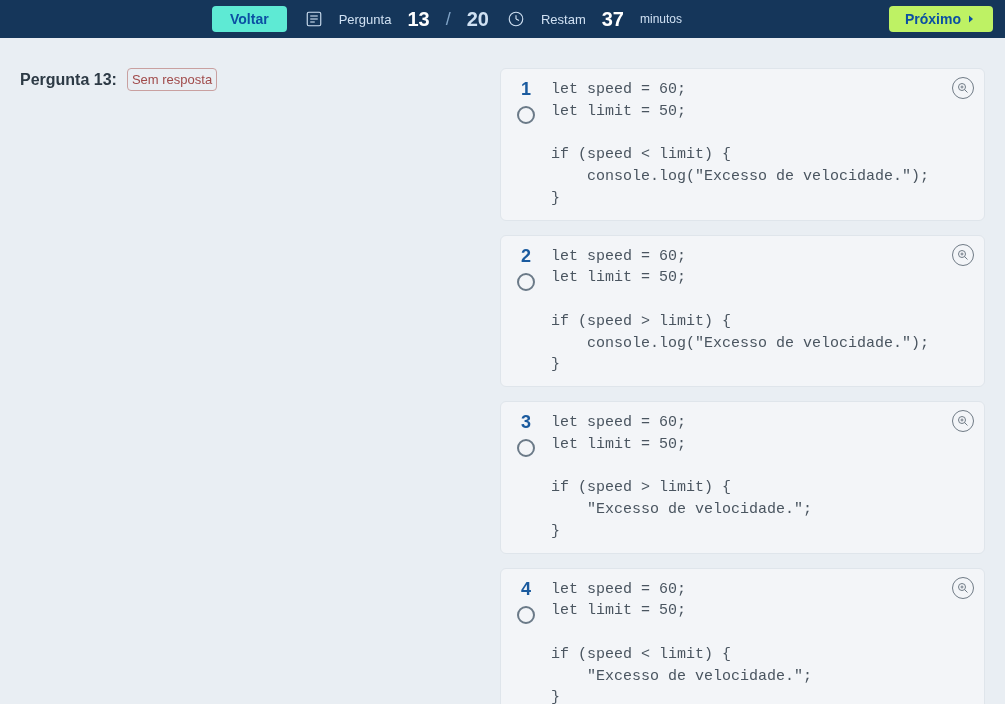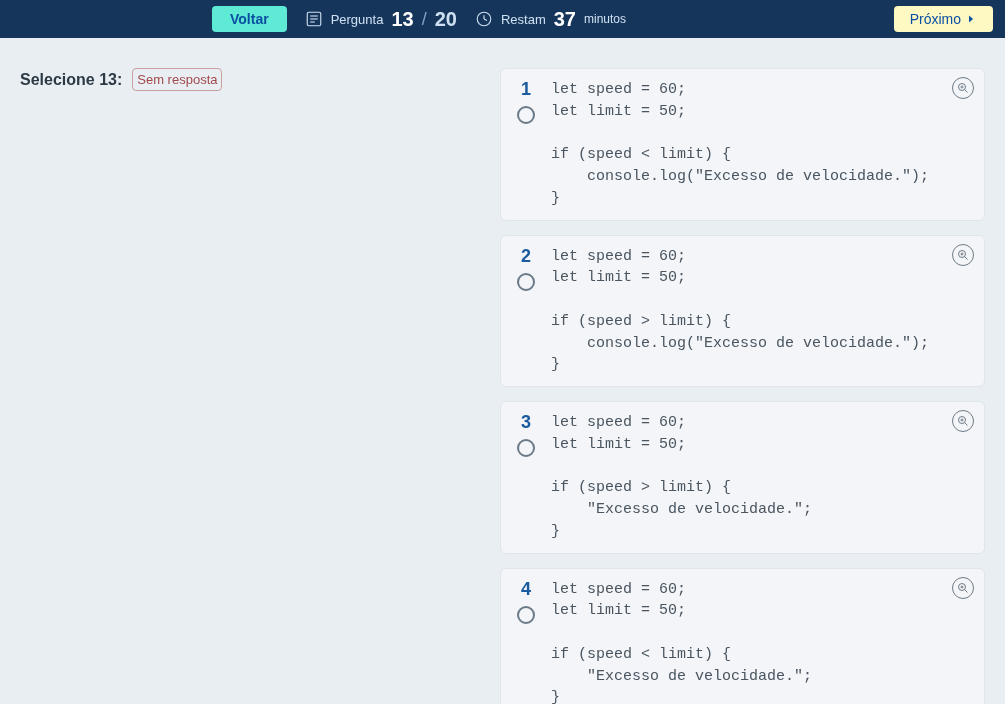--- a/index.html
+++ b/index.html
@@ -24,31 +24,31 @@
   .btn-voltar {
     background: #5eead4;
     color: #0b4fa3;
     font-weight: 700;
     padding: 5px 18px;
     border-radius: 4px;
     font-size: 14px;
     margin-left: 200px;
     border: none;
   }
-  .top-group { display: flex; align-items: center; gap: 8px; }
+  .top-group { display: flex; align-items: center; gap: 16px; }
   .top-icon { width: 18px; height: 18px; stroke: #cfe0f2; fill: none; stroke-width: 1.5; }
   .top-label { color: #cfe0f2; font-size: 13px; }
   .top-num { color: #fff; font-weight: 700; font-size: 20px; }
   .top-sep { color: #7fa3c6; font-size: 18px; }
   .top-total { color: #cfe0f2; font-weight: 700; font-size: 20px; }
   .top-small { color: #cfe0f2; font-size: 12px; }
   .btn-proximo {
-    background: #fef9c3;
+    background: #bef264;
     color: #0b4fa3;
-    font-weight: 400;
+    font-weight: 700;
     padding: 5px 16px;
     border-radius: 4px;
     font-size: 14px;
     margin-left: auto;
     display: flex;
     align-items: center;
     gap: 4px;
     border: none;
   }
   .btn-proximo svg { width: 12px; height: 12px; fill: #0b4fa3; }
@@ -175,21 +175,21 @@
     <span>Próximo</span>
     <svg viewBox="0 0 24 24">
         <path d="M8 5l8 7-8 7z"></path>
       </svg>
   </button>
 </div>
 
 <div class="main">
   <div class="left">
     <div class="q-header">
-      <span class="q-title">Selecione 13:</span>
+      <span class="q-title">Pergunta 13:</span>
       <span class="badge">Sem resposta</span>
     </div>
   </div>
 
   <div class="right">
 
     <div class="option">
       <div class="opt-col">
         <span class="opt-num">1</span>
         <span class="radio"></span>

